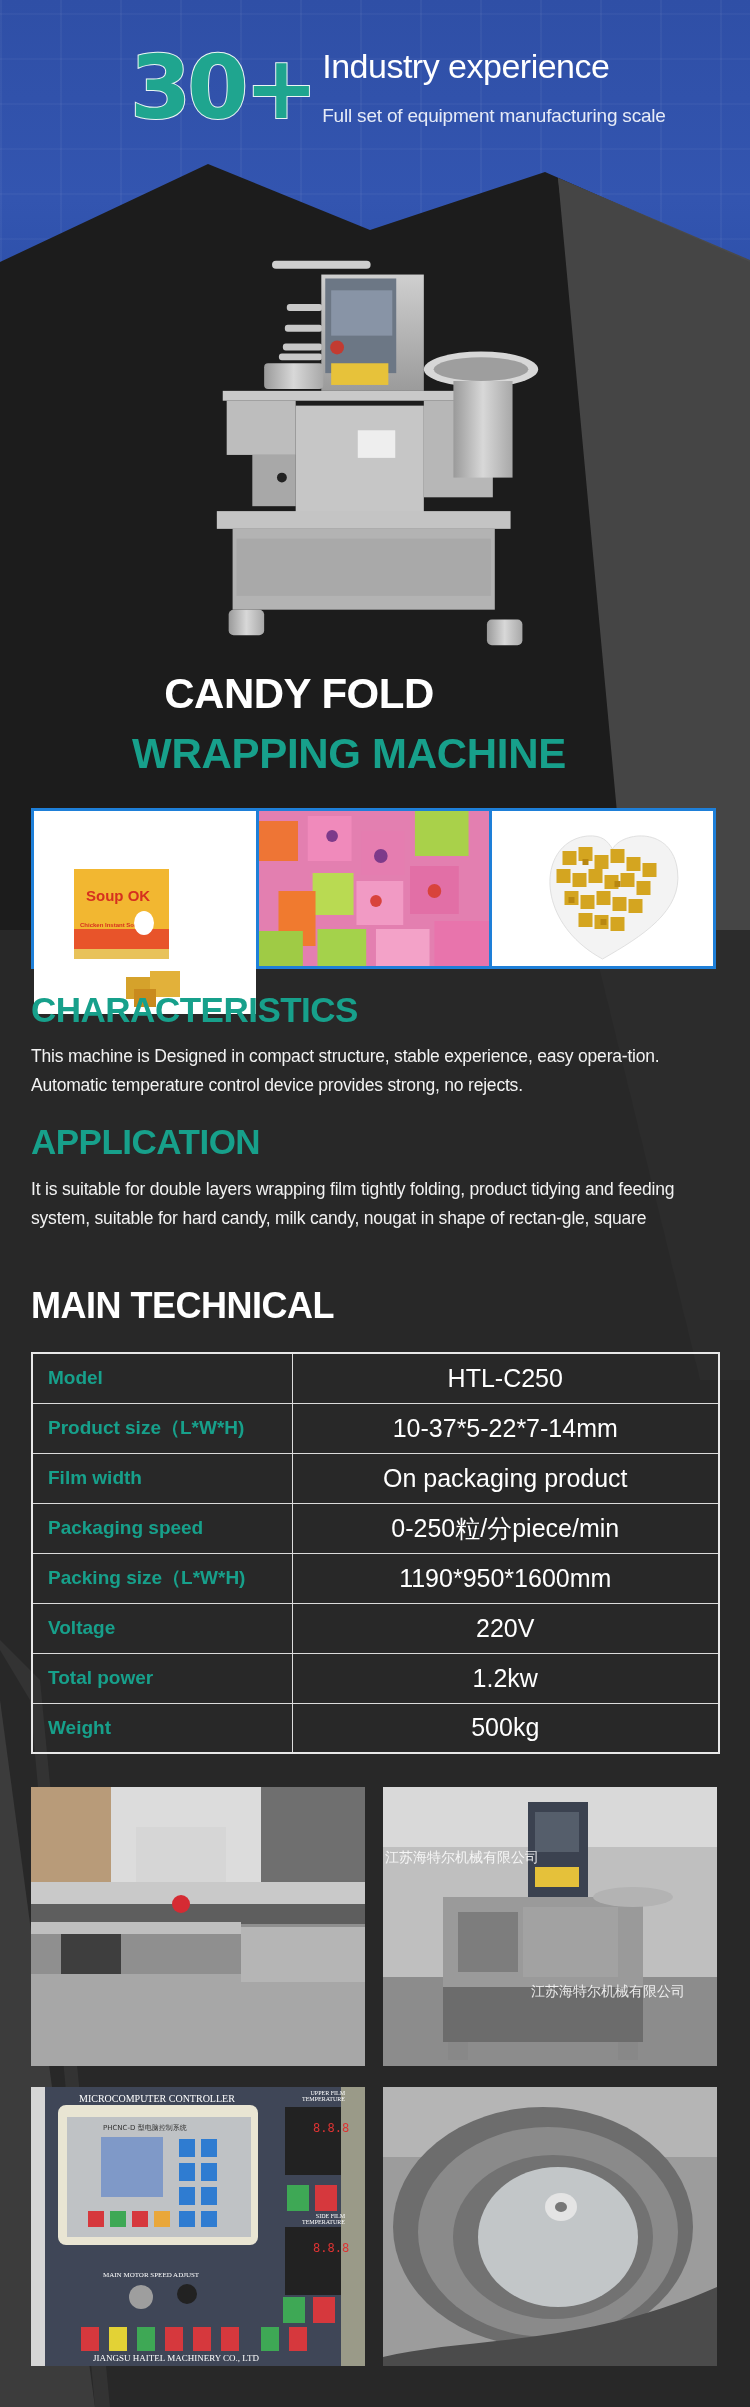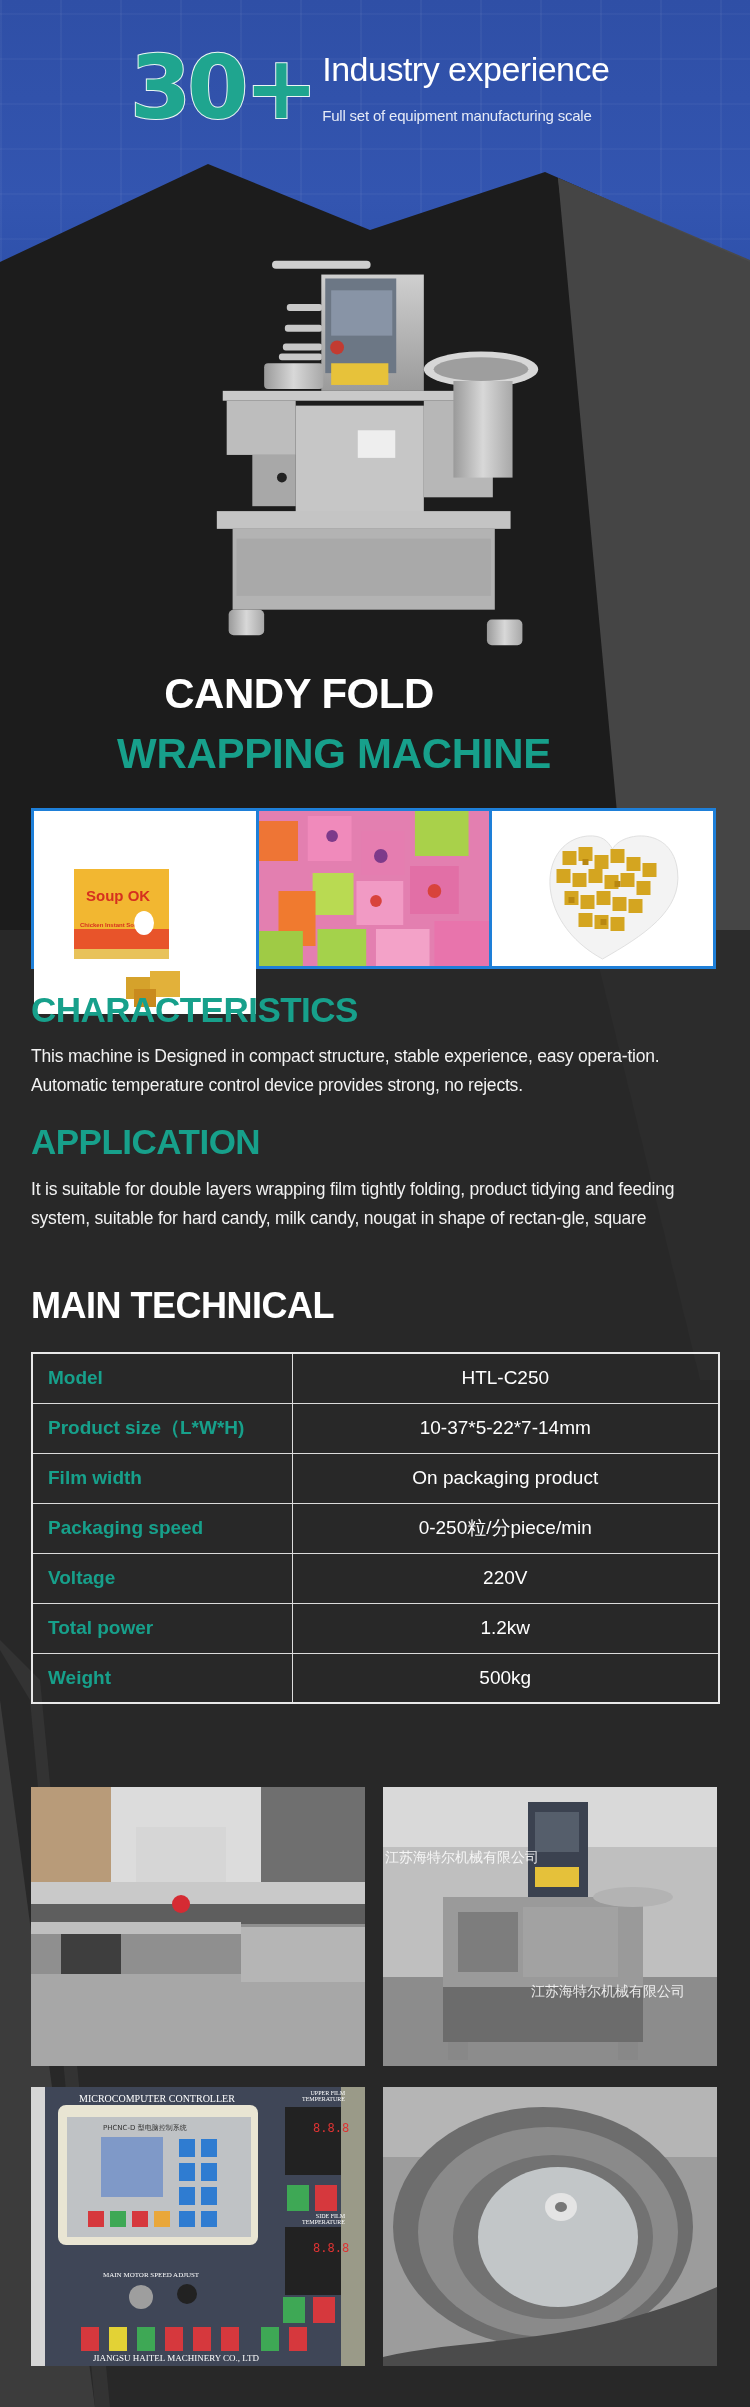--- a/index.html
+++ b/index.html
@@ -16,48 +16,48 @@
       repeating-linear-gradient(0deg, rgba(255,255,255,0.03) 0 2px, transparent 2px 45px); }
   .bg-dark { position: absolute; left: 0; top: 0; width: 750px; height: 2407px; }
   .bg-dark svg { width: 750px; height: 2407px; display: block; }
 
   
   .hero-stat { position: absolute; left: 130px; top: 44px; display: flex; align-items: center; }
   .big-num { font-family: "DejaVu Sans", sans-serif; font-weight: bold; font-size: 88px; line-height: 1; letter-spacing: -4px;
     color: #1fa58f; -webkit-text-stroke: 2px #eaf6f3; paint-order: stroke fill; }
   .hero-text { margin-left: 8px; }
   .hero-title { font-size: 34px; line-height: 1.05; color: #fff; letter-spacing: -0.5px; }
-  .hero-sub { font-size: 15px; color: #e6ebf7; margin-top: 20px; letter-spacing: -0.2px; }
+  .hero-sub { font-size: 19px; color: #e6ebf7; margin-top: 20px; letter-spacing: -0.2px; }
 
   
   .machine { position: absolute; left: 205px; top: 250px; width: 345px; height: 400px; }
 
   
   .title-1 { position: absolute; left: 0; width: 598px; top: 670px; text-align: center;
     font-size: 42px; font-weight: bold; color: #fff; letter-spacing: -0.5px; }
-  .title-2 { position: absolute; left: 1px; width: 666px; top: 730px; text-align: center;
+  .title-2 { position: absolute; left: 16px; width: 666px; top: 730px; text-align: center;
     font-size: 42px; font-weight: bold; color: #17a08b; letter-spacing: -0.3px; }
 
   
   .strip { position: absolute; left: 31px; top: 808px; width: 685px; height: 161px;
     border: 3px solid #1e7fd8; background: #fff; display: flex; }
   .strip .cell { position: relative; height: 100%; overflow: hidden; }
   .strip .c1 { width: 222px; background: #fff; margin-top: 48px; }
   .strip .c2 { width: 236px; border-left: 3px solid #1e7fd8; border-right: 3px solid #1e7fd8; }
   .strip .c3 { flex: 1; background: #fff; }
   .strip svg { display: block; width: 100%; height: 100%; }
 
   
   .sec-h { position: absolute; left: 31px; font-size: 35px; font-weight: bold; color: #17a08b; letter-spacing: -0.5px; }
   .sec-p { position: absolute; left: 31px; width: 690px; font-size: 17.5px; line-height: 29px; color: #f2f2f2; letter-spacing: -0.2px; }
   .main-tech { position: absolute; left: 31px; top: 1285px; font-size: 36px; font-weight: bold; color: #fff; letter-spacing: -0.5px; }
 
   
   .spec-table { position: absolute; left: 31px; top: 1352px; width: 689px; border-collapse: collapse; border: 2px solid #e8e8e8; }
-  .spec-table td { border: 1px solid #dcdcdc; height: 50px; font-size: 19px; vertical-align: middle; }
+  .spec-table td { border: 1px solid #dcdcdc; height: 50px; font-size: 25px; vertical-align: middle; }
   .spec-table td.k { width: 260px; padding-left: 15px; color: #17a08b; font-weight: bold; font-size: 19px; }
   .spec-table td.v { text-align: center; color: #fff; }
 
   
   .photo { position: absolute; width: 334px; height: 279px; overflow: hidden; background: #777; }
   .photo svg { width: 100%; height: 100%; display: block; }
   .p1 { left: 31px; top: 1787px; }
   .p2 { left: 383px; top: 1787px; }
   .p3 { left: 31px; top: 2087px; }
   .p4 { left: 383px; top: 2087px; }
@@ -237,20 +237,24 @@
       </tr>
       <tr>
         <td class="k">Film width</td>
         <td class="v">On packaging product</td>
       </tr>
       <tr>
         <td class="k">Packaging speed</td>
         <td class="v">0-250粒/分piece/min</td>
       </tr>
       <tr>
+        <td class="k">Packing size（L*W*H)</td>
+        <td class="v">1190*950*1600mm</td>
+      </tr>
+      <tr>
         <td class="k">Voltage</td>
         <td class="v">220V</td>
       </tr>
       <tr>
         <td class="k">Total power</td>
         <td class="v">1.2kw</td>
       </tr>
       <tr>
         <td class="k">Weight</td>
         <td class="v">500kg</td>

